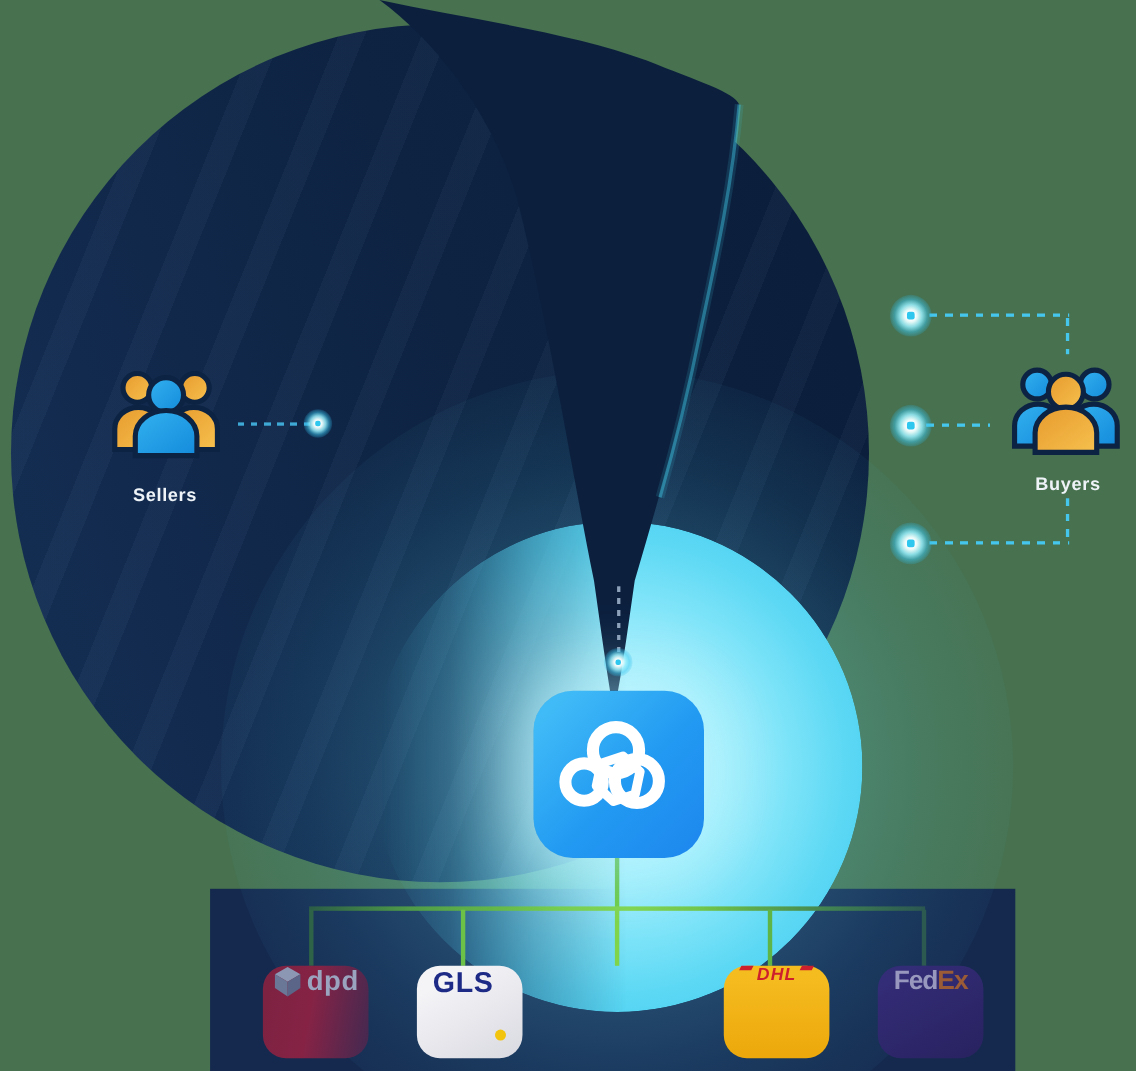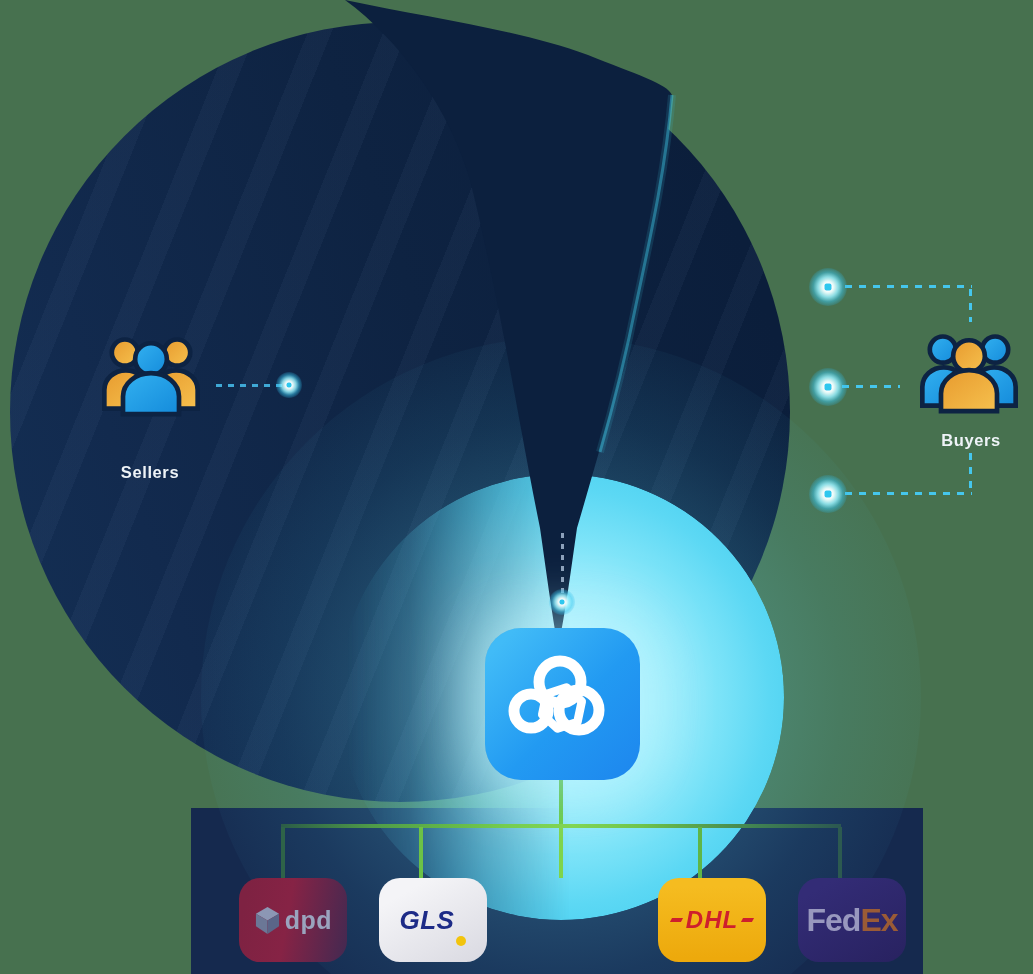--- a/index.html
+++ b/index.html
@@ -35,33 +35,33 @@
     background:linear-gradient(90deg,#2b5c47 0%,#4e9a48 16%,#74cc49 40%,#7fd44a 52%,#6fc447 64%,#3e7e52 86%,#2b5751 100%);}
   .gl-v{width:4px;top:827px;height:51px;}
   .gl-v.c1{left:281px;background:#2e6348;}
   .gl-v.c2{left:419px;background:#6cc246;}
   .gl-v.c3{left:559px;background:#7fd44a;}
   .gl-v.c4{left:698px;background:#5fb647;}
   .gl-v.c5{left:838px;background:#2c5a50;}
   .gl-main{left:559px;top:780px;width:4px;height:46px;background:linear-gradient(180deg,#59b93f,#6ccb42);}
 
   
-  .tile{top:878px;width:108px;height:84px;border-radius:21px;display:flex;align-items:center;
+  .tile{top:878px;width:96px;height:84px;border-radius:21px;display:flex;align-items:flex-start;
         justify-content:center;gap:4px;}
   .tile-dpd{left:239px;background:linear-gradient(100deg,#7e2242 8%,#862345 45%,#432951 100%);}
-  .tile-gls{left:379px;background:linear-gradient(150deg,#f4f4f7 20%,#d9d9e1 100%);font-style:italic;}
+  .tile-gls{left:379px;background:linear-gradient(150deg,#f4f4f7 20%,#d9d9e1 100%);}
   .tile-ups{left:519px;background:linear-gradient(150deg,#342709 20%,#231905 100%);}
   .tile-dhl{left:658px;background:linear-gradient(180deg,#f5bc20 10%,#eda90c 95%);}
   .tile-fedex{left:798px;background:linear-gradient(150deg,#332c76 15%,#282260 100%);}
   .dpd-text{color:#9aa4be;font-size:25px;font-weight:bold;letter-spacing:.5px;}
   .gls-text{color:#1d2b87;font-size:26px;font-weight:bold;letter-spacing:.5px;}
   .gls-dot{width:10px;height:10px;border-radius:50%;background:#f2c40d;align-self:flex-end;margin:0 0 16px -2px;}
-  .dhl-text{color:#ce1f2d;font-size:24px;font-weight:900;font-style:italic;letter-spacing:1px;}
+  .dhl-text{color:#ce1f2d;font-size:16px;font-weight:900;font-style:italic;letter-spacing:1px;}
   .dhl-bar{width:11px;height:4px;background:#ce1f2d;transform:skewX(-28deg);}
-  .fedex-text{font-size:32px;font-weight:800;letter-spacing:-1px;}
+  .fedex-text{font-size:24px;font-weight:800;letter-spacing:-1px;}
   .fedex-text .fed{color:#9898be;} .fedex-text .ex{color:#9a5b36;}
 
   
   .card{left:333px;top:253px;width:457px;height:275px;border-radius:14px;
     border:1.5px solid #2f68cc;background:linear-gradient(180deg,#1e3b66,#1a345c);
     box-shadow:0 6px 30px rgba(5,15,35,.35);}
   .card .sidebar{position:absolute;left:0;top:0;bottom:0;width:139px;border-radius:12px 0 0 12px;
     background:rgba(120,155,205,.10);border-right:1px solid rgba(70,125,205,.55);}
   .avatar{position:absolute;left:22px;top:29px;width:27px;height:27px;border-radius:50%;
     background:linear-gradient(135deg,#3a5c8d,#2b4977);}
@@ -205,21 +205,21 @@
     </defs>
     <g stroke="#0d2343" stroke-width="5">
       <circle cx="32" cy="24" r="14" fill="url(#gold)"></circle>
       <circle cx="88" cy="24" r="14" fill="url(#gold)"></circle>
       <path d="M10,84 L10,64 A23,21 0 0 1 56,64 L56,84 Z" fill="url(#gold)"></path>
       <path d="M64,84 L64,64 A23,21 0 0 1 110,64 L110,84 Z" fill="url(#gold)"></path>
       <circle cx="60" cy="31" r="17" fill="url(#blue)"></circle>
       <path d="M30,90 L30,71 A30,25 0 0 1 90,71 L90,90 Z" fill="url(#blue)"></path>
     </g>
   </svg>
-  <div class="abs label" style="left:90px;top:463px;">Sellers</div>
+  <div class="abs label" style="left:90px;top:441px;">Sellers</div>
 
   <svg class="abs" style="left:913px;top:327px;" width="112" height="90" viewBox="0 0 120 96">
     <g stroke="#0d2343" stroke-width="5">
       <circle cx="32" cy="24" r="14" fill="url(#blue)"></circle>
       <circle cx="88" cy="24" r="14" fill="url(#blue)"></circle>
       <path d="M10,84 L10,64 A23,21 0 0 1 56,64 L56,84 Z" fill="url(#blue)"></path>
       <path d="M64,84 L64,64 A23,21 0 0 1 110,64 L110,84 Z" fill="url(#blue)"></path>
       <circle cx="60" cy="31" r="17" fill="url(#gold)"></circle>
       <path d="M30,90 L30,71 A30,25 0 0 1 90,71 L90,90 Z" fill="url(#gold)"></path>
     </g>

